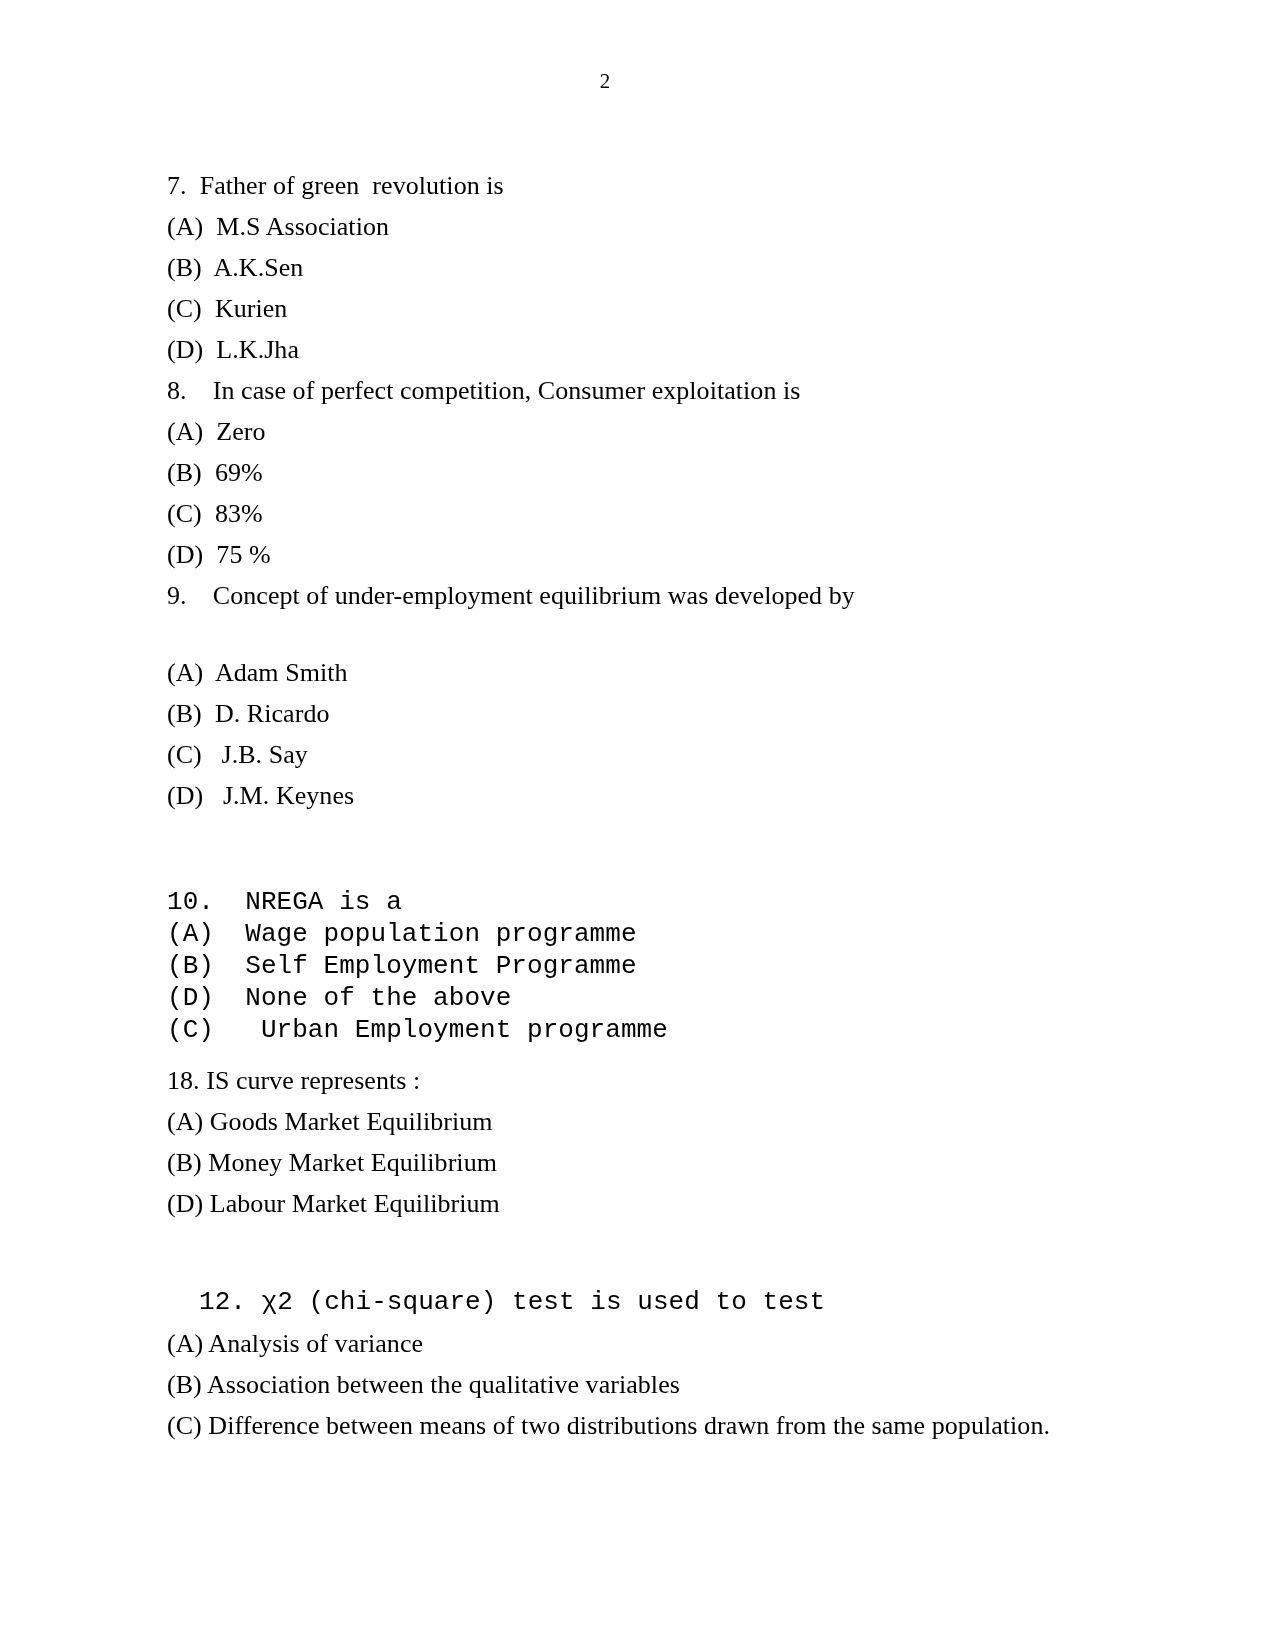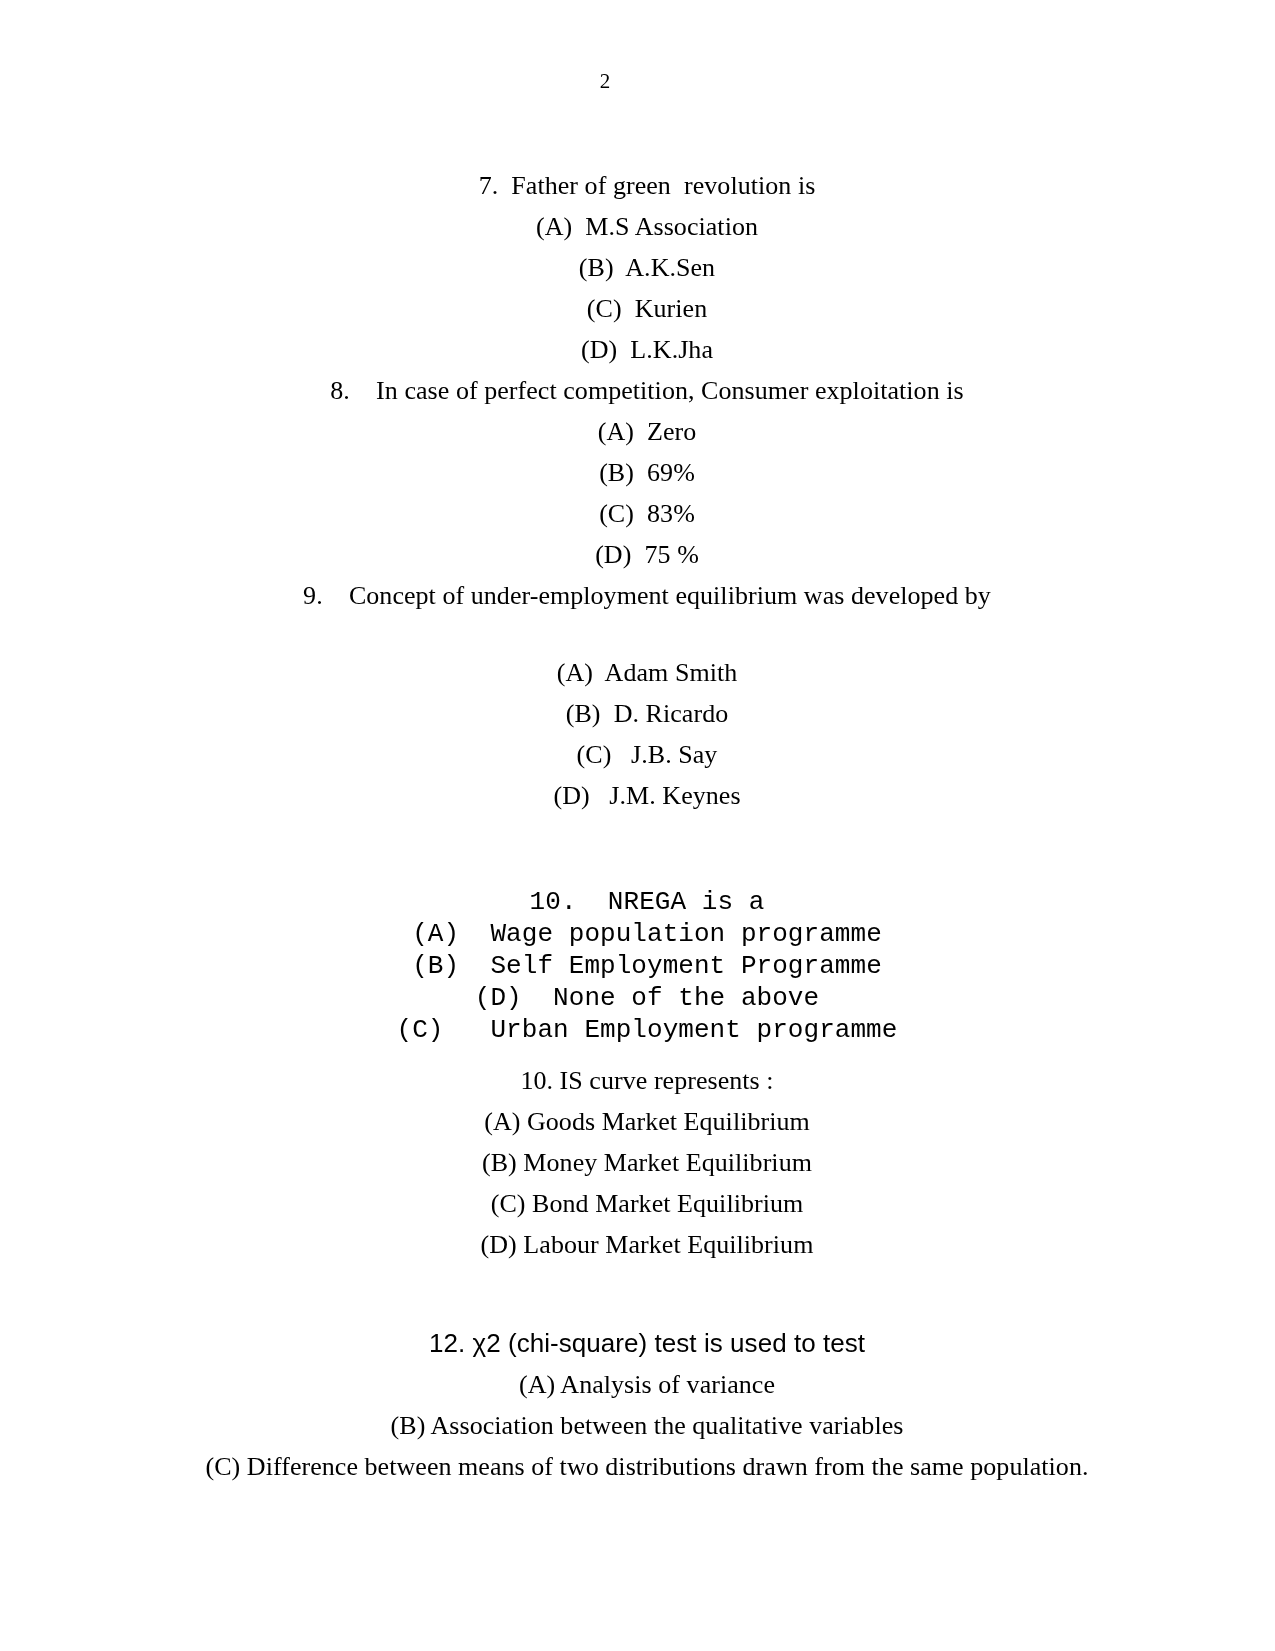--- a/index.html
+++ b/index.html
@@ -28,21 +28,20 @@
     text-align: center;
     font-size: 21px;
     line-height: 26px;
     letter-spacing: 0.2px;
   }
   .content {
     position: absolute;
     top: 165px;
     left: 167px;
     width: 960px;
-    text-align: center;
   }
   .qblock {
     margin: 0;
     padding: 0;
   }
   .line {
     font-size: 26px;
     line-height: 41px;
     white-space: pre;
     letter-spacing: 0.05px;
@@ -50,21 +49,22 @@
   
   .tight .line {
     line-height: 32px;
     font-family: Liberation Mono, monospace;
   }
   .gap-sm { height: 14px; }
   .gap-md { height: 36px; }
   .gap-lg { height: 58px; }
   .gap-xl { height: 70px; }
   .chi {
-    font-family: Liberation Sans, sans-serif;
+    font-family: Liberation Mono, monospace;
+    margin-left: 32px;
   }
 </style>
 </head>
 <body>
 
 <div class="page">
 
   <div class="page-number">2</div>
 
   <div class="content">
@@ -100,24 +100,23 @@
       <div class="line">10.  NREGA is a</div>
       <div class="line">(A)  Wage population programme</div>
       <div class="line">(B)  Self Employment Programme</div>
       <div class="line">(D)  None of the above</div>
       <div class="line">(C)   Urban Employment programme</div>
     </div>
 
     <div class="gap-sm"></div>
 
     <div class="qblock">
-      <div class="line">10. IS curve represents :</div>
+      <div class="line">18. IS curve represents :</div>
       <div class="line">(A) Goods Market Equilibrium</div>
       <div class="line">(B) Money Market Equilibrium</div>
-      <div class="line">(C) Bond Market Equilibrium</div>
       <div class="line">(D) Labour Market Equilibrium</div>
     </div>
 
     <div class="gap-lg"></div>
 
     <div class="qblock">
       <div class="line chi">12. χ2 (chi-square) test is used to test</div>
       <div class="line">(A) Analysis of variance</div>
       <div class="line">(B) Association between the qualitative variables</div>
       <div class="line">(C) Difference between means of two distributions drawn from the same population.</div>

